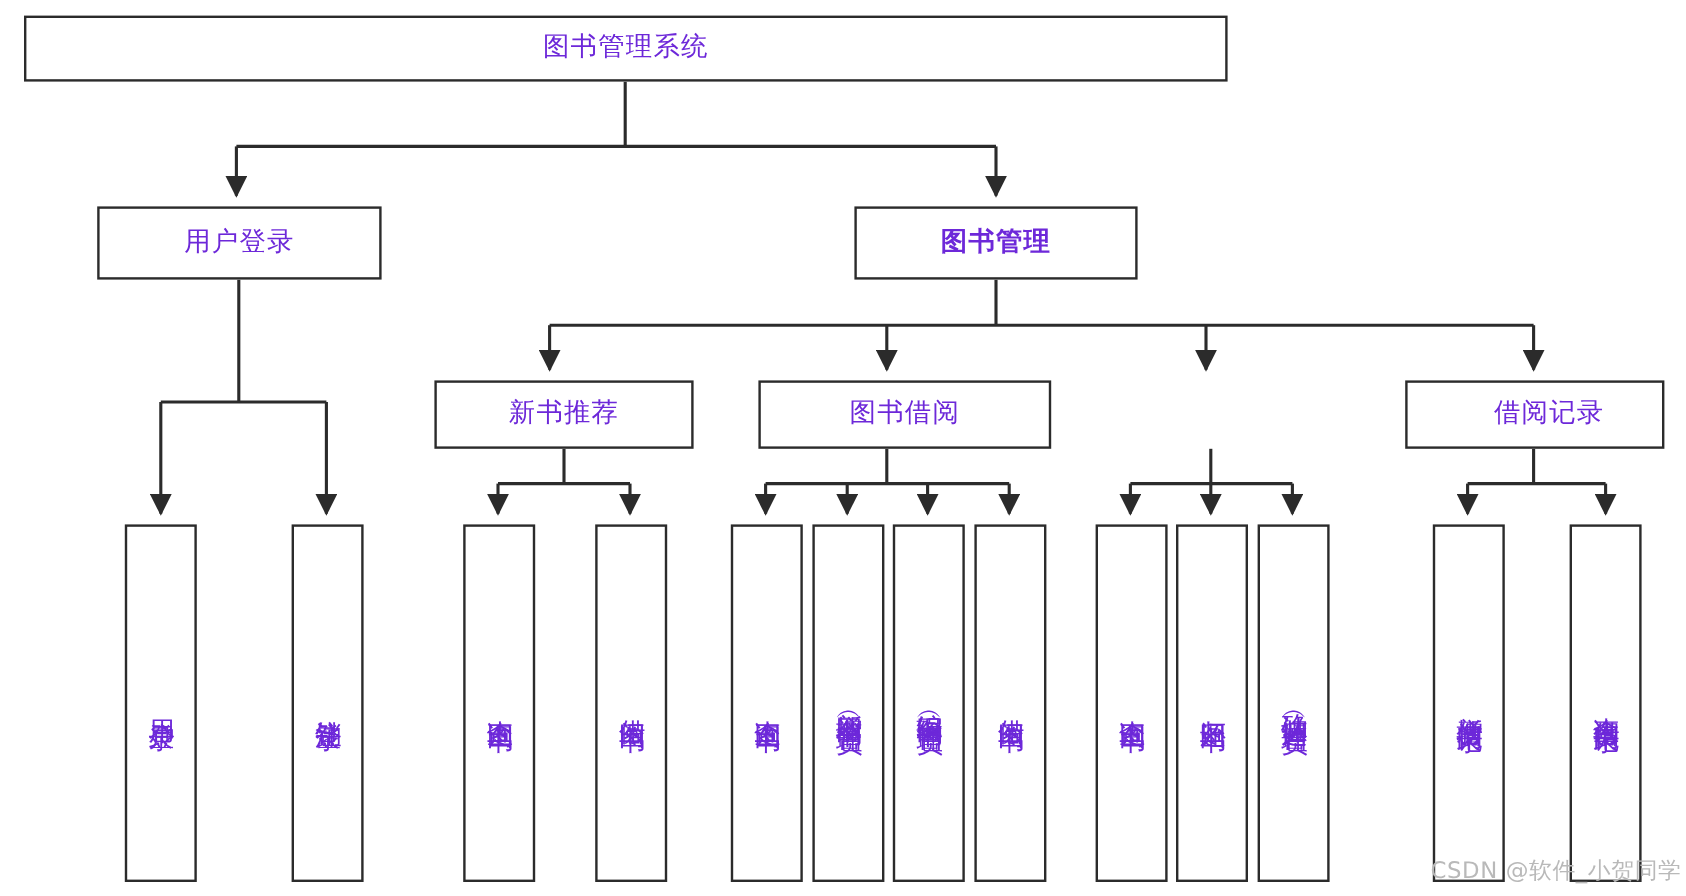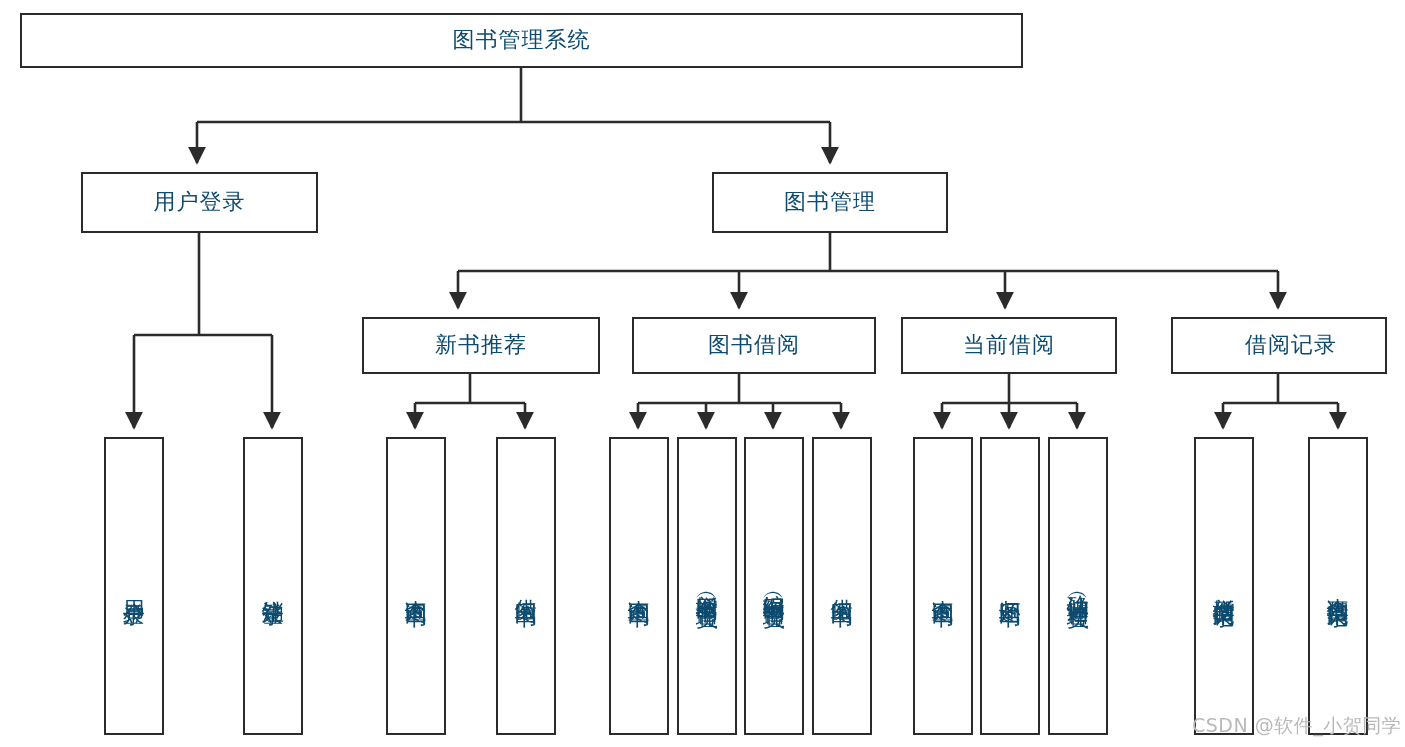--- a/index.html
+++ b/index.html
@@ -24,21 +24,21 @@
     pointer-events: none;
   }
   .node {
     position: absolute;
     box-sizing: border-box;
     border: 2.5px solid #2b2b2b;
     background: #ffffff;
     display: flex;
     align-items: center;
     justify-content: center;
-    color: #0c4a6e;
+    color: #6d28d9;
   }
   .node.horiz {
     font-size: 22px;
     line-height: 1.2;
     letter-spacing: 1px;
   }
   .node.vert {
     writing-mode: vertical-rl;
     text-orientation: upright;
     font-size: 22px;
@@ -116,32 +116,29 @@
     </g>
   </svg>
 
   <div class="node horiz" style="left:20px; top:13px; width:1003px; height:55px;">
     <span>图书管理系统</span>
   </div>
 
   <div class="node horiz" style="left:81px; top:172px; width:237px; height:61px;">
     <span>用户登录</span>
   </div>
-  <div class="node horiz" style="left:712px; top:172px; width:236px; height:61px;">
+  <div class="node horiz" style="left:712px; top:172px; width:236px; height:61px;font-weight:bold;">
     <span>图书管理</span>
   </div>
 
-  <div class="node horiz" style="left:362px; top:317px; width:238px; height:57px;">
+  <div class="node horiz" style="left:362px; top:317px; width:216px; height:57px;">
     <span>新书推荐</span>
   </div>
   <div class="node horiz" style="left:632px; top:317px; width:244px; height:57px;">
     <span>图书借阅</span>
-  </div>
-  <div class="node horiz" style="left:901px; top:317px; width:216px; height:57px;">
-    <span>当前借阅</span>
   </div>
   <div class="node horiz" style="left:1171px; top:317px; width:216px; height:57px;padding-left:24px;">
     <span>借阅记录</span>
   </div>
 
   <div class="node vert" style="left:104px; top:437px; width:60px; height:298px;">
     <span class="vtext">用户登录</span>
   </div>
   <div class="node vert" style="left:243px; top:437px; width:60px; height:298px;">
     <span class="vtext">注销登录</span>

